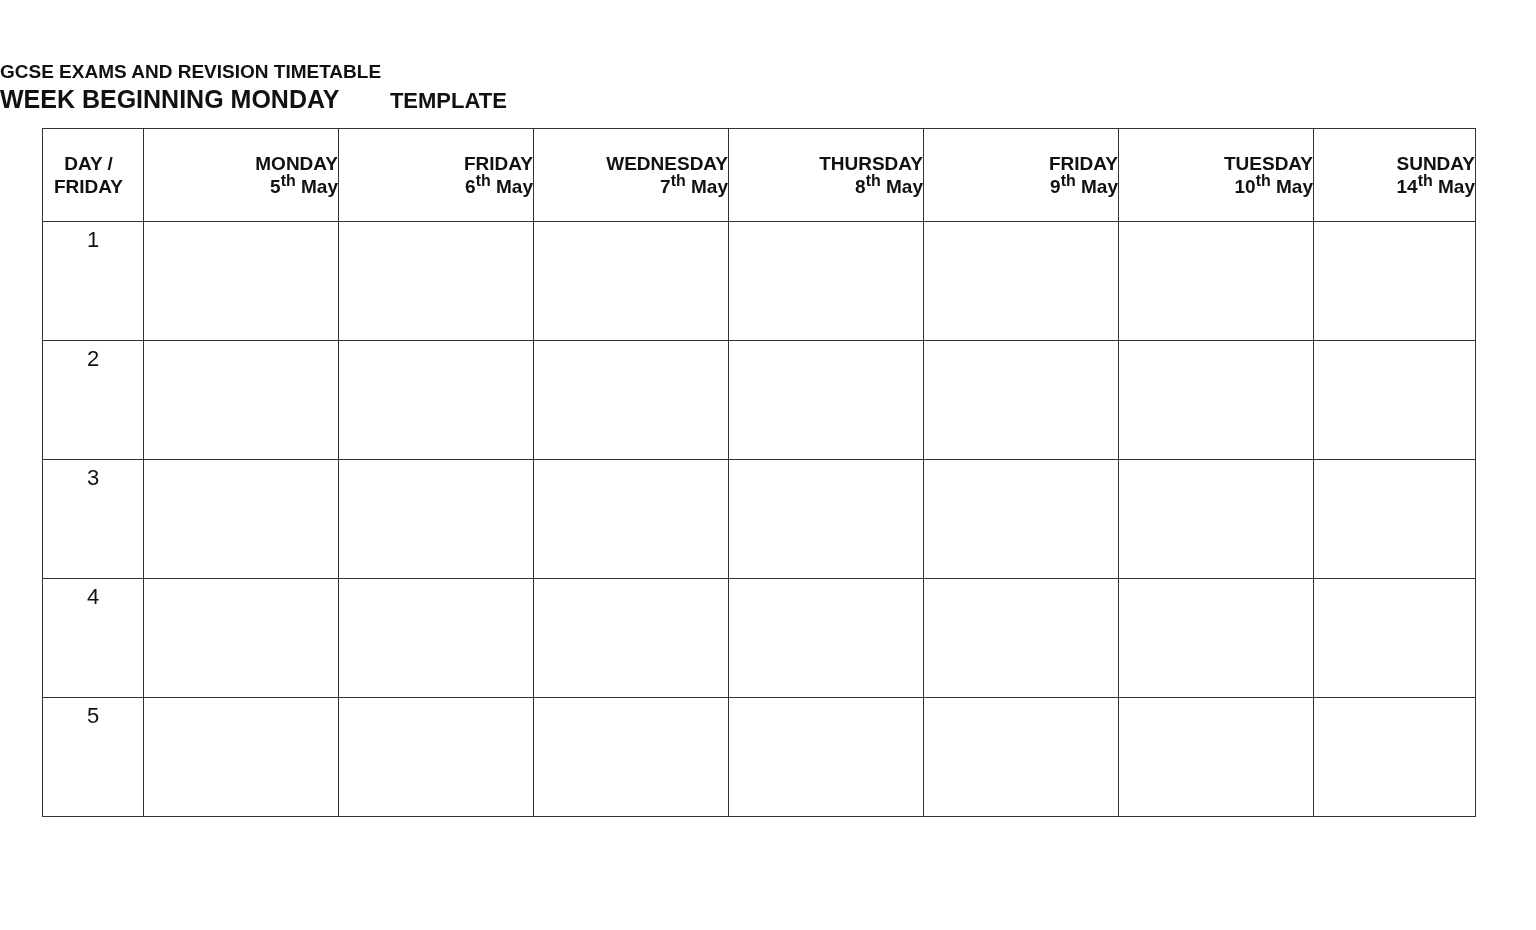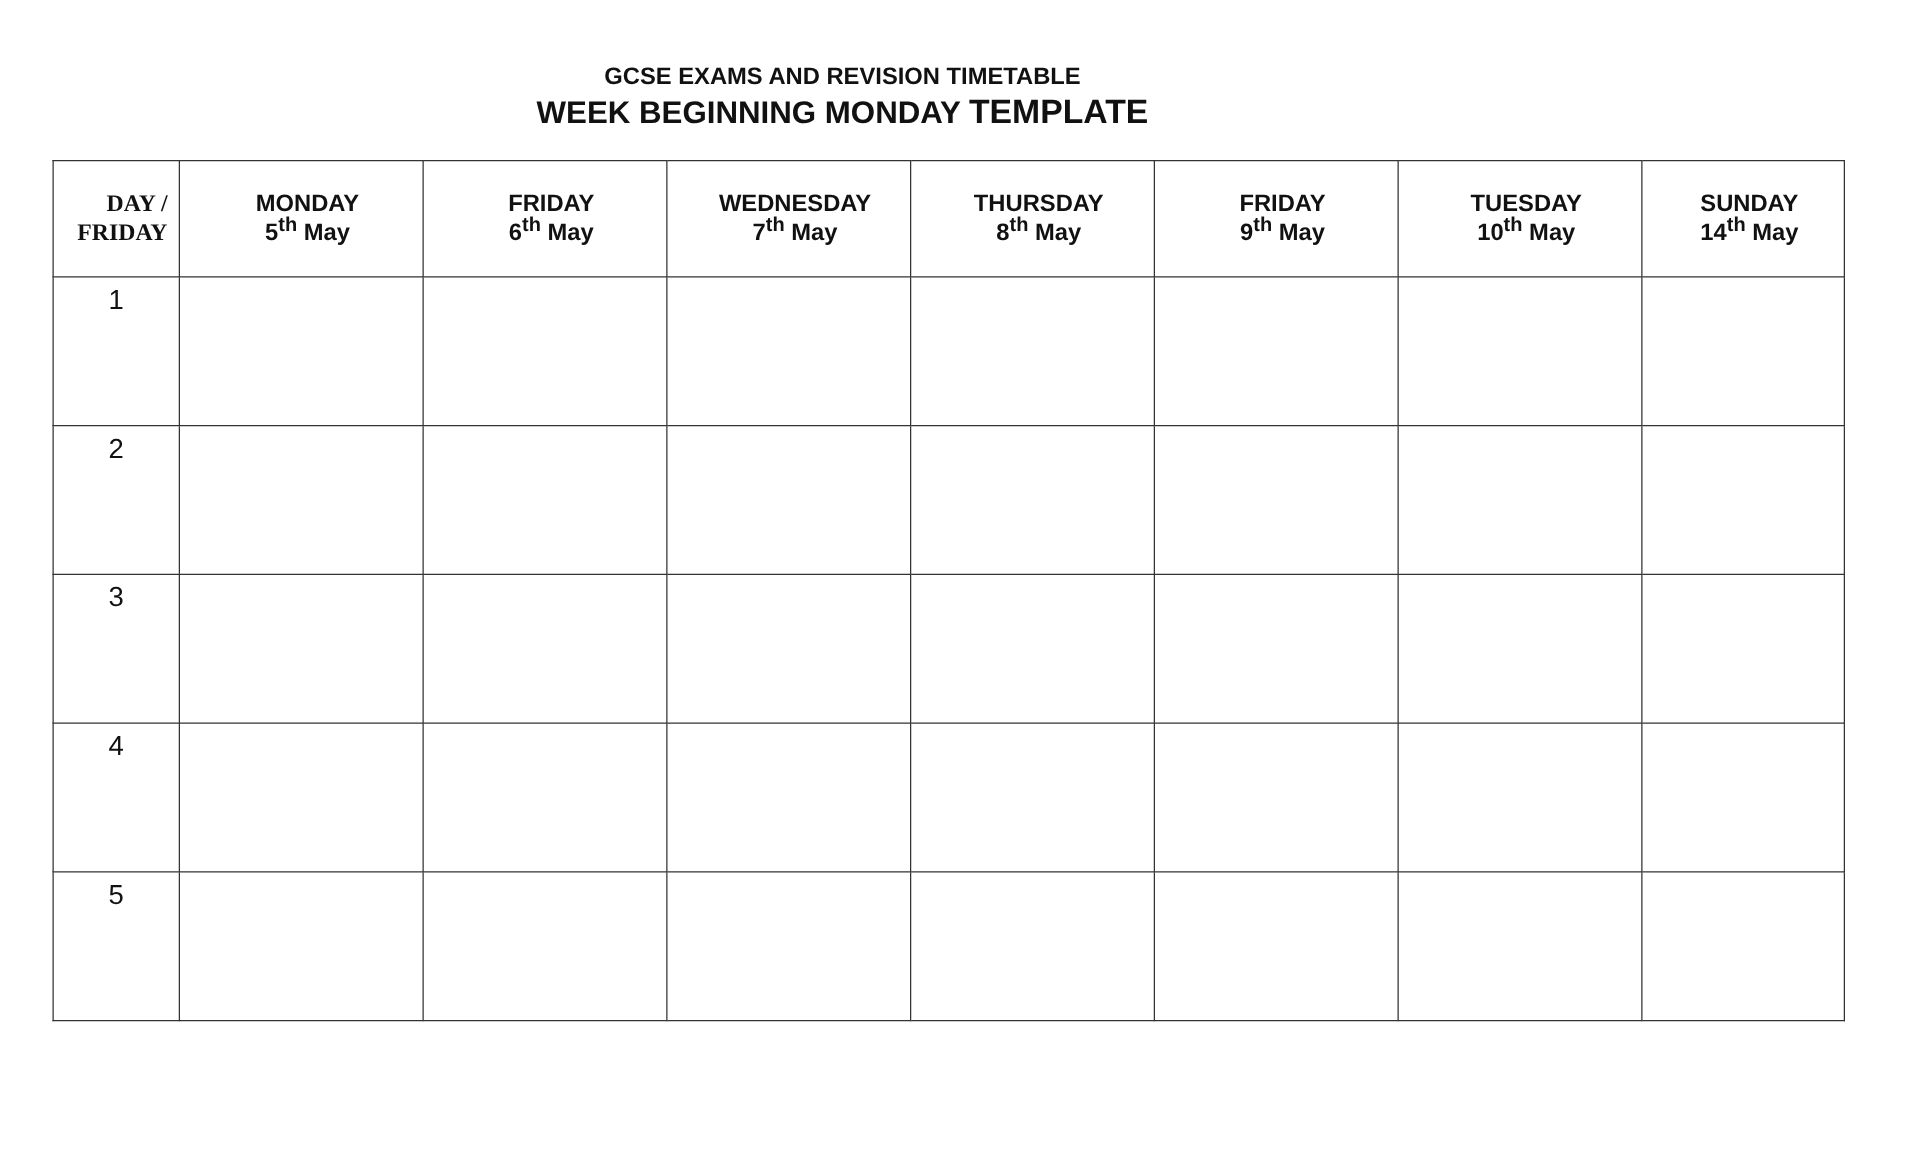--- a/index.html
+++ b/index.html
@@ -1,26 +1,26 @@
 <!DOCTYPE html>
 <html><head>
 <meta charset="utf-8">
 <style>
   html, body { margin:0; padding:0; background:#ffffff; }
   body { width:1536px; height:930px; position:relative; overflow:hidden;
          font-family:"Liberation Sans", sans-serif; color:#111; }
-  .title-block { position:absolute; left:0; top:50px; width:1348px; text-align:center; }
+  .title-block { position:absolute; left:0; top:60px; width:1348px; }
   .title-line1 { font-size:19px; font-weight:bold; line-height:24px; }
   .title-line2 { font-size:25px; font-weight:bold; line-height:30px; }
-  .title-line2 .tpl { font-size:27px; }
+  .title-line2 .tpl { font-size:22px;margin-left:44px; }
   table.tt { position:absolute; left:42px; top:128px; border-collapse:collapse; }
   table.tt td, table.tt th { border:1.5px solid #333; padding:0; vertical-align:top; }
-  th.hdr { height:92px; text-align:center; font-size:19px; font-weight:bold; line-height:23px; }
+  th.hdr { height:92px; text-align:right; font-size:19px; font-weight:bold; line-height:23px; }
   th.hdr .inner { padding:23px 0 0 10px; }
-  th.corner { text-align:right;font-family:Liberation Serif, serif; }
+  th.corner { text-align:center; }
   th.corner .inner { padding:23px 9px 0 0; }
   td.period { height:118px; text-align:center; font-size:22px; }
   td.period .inner { padding-top:5px; }
   sup { font-size:16px; vertical-align:7px; line-height:0; }
 </style>
 </head>
 <body>
 
 <div class="title-block">
   <div class="title-line1">GCSE EXAMS AND REVISION TIMETABLE</div>

